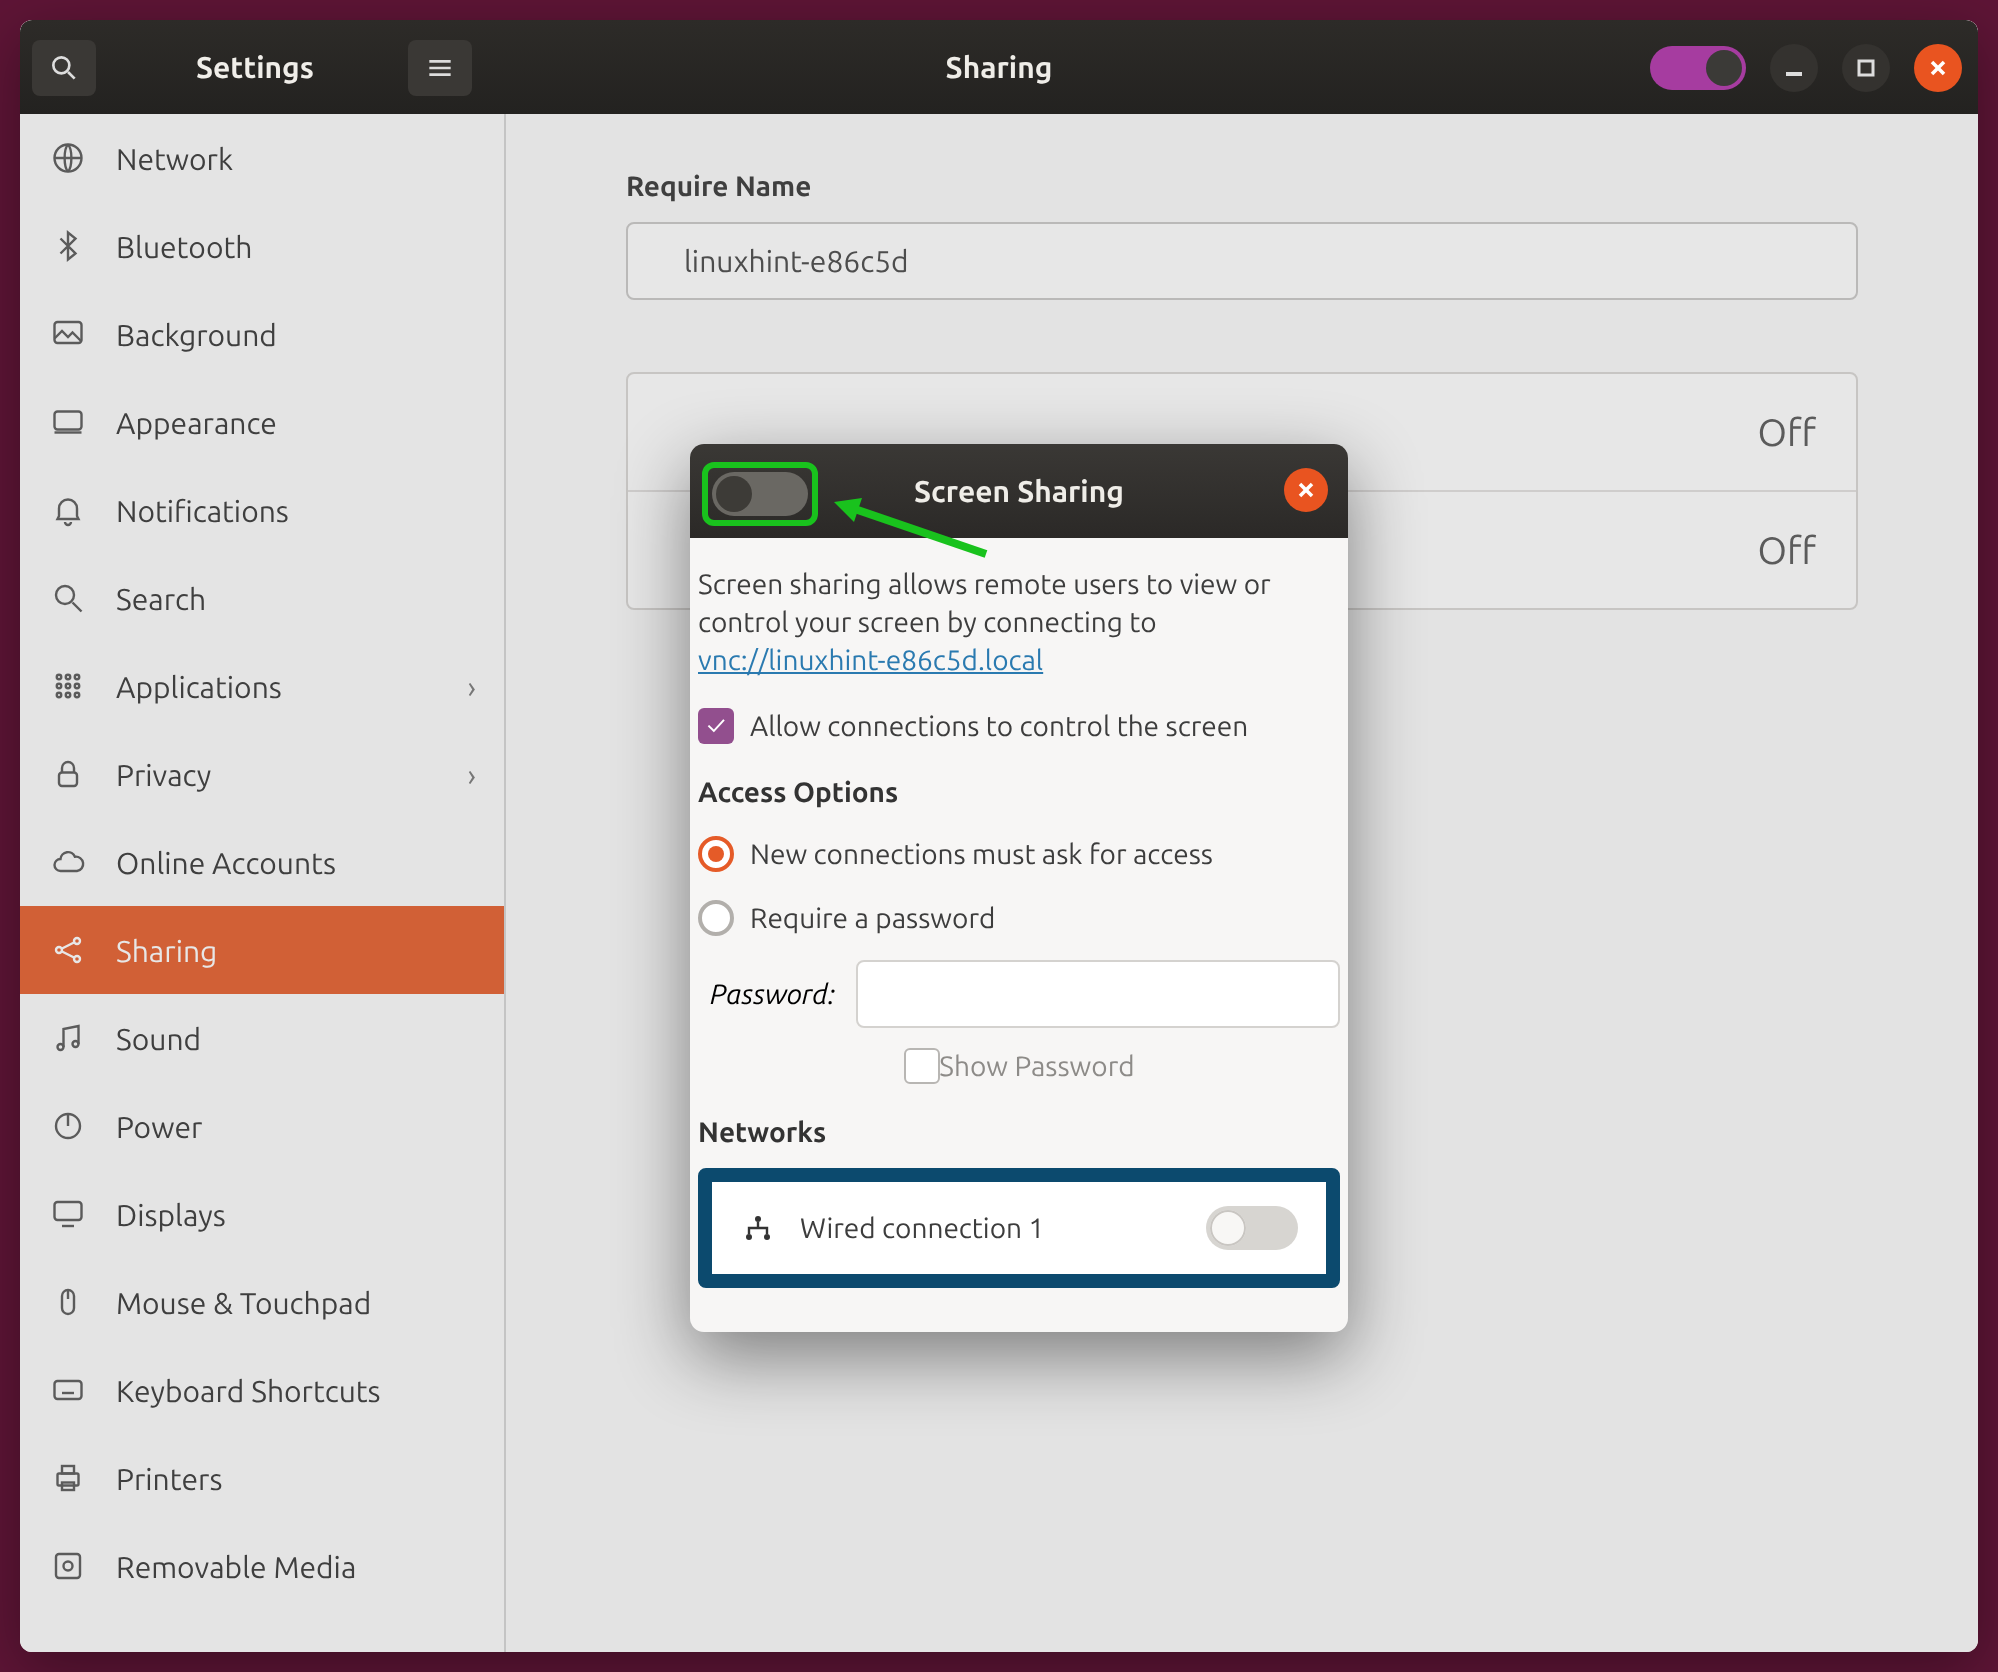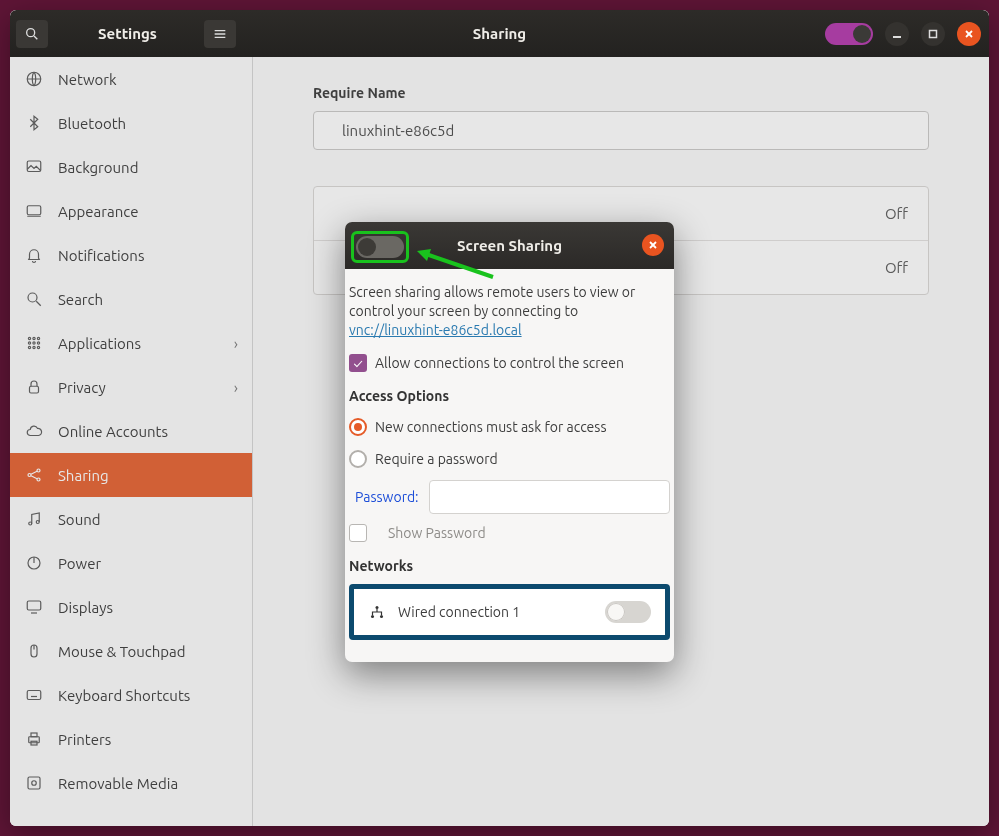--- a/index.html
+++ b/index.html
@@ -70,21 +70,21 @@
     flex: 1; padding: 28px 60px; background:#fafafa; color:#333;
   }
   .field-label { font-weight:700; font-size:14px; color:#333; margin-bottom:10px; }
   .text-input {
     width: 100%; padding: 10px 28px; border:1px solid #c8c7c6;
     border-radius:4px; background:#fff; font-size:15px; color:#444;
   }
   .share-list { margin-top:36px; border:1px solid #d8d6d4; border-radius:4px; background:#fff; }
   .share-row {
     display:flex; align-items:center; justify-content:space-between;
-    padding: 18px 20px; font-size:15px;
+    padding: 18px 20px; font-size:19px;
   }
   .share-row + .share-row { border-top:1px solid #e2e0de; }
   .share-status { color:#555; }
 
   
   .dim { position:absolute; left:0; right:0; top:47px; bottom:0; background:rgba(120,120,120,0.18); pointer-events:none; }
 
   
   .dialog {
     position:absolute; left:335px; top:212px; width:329px;
@@ -126,28 +126,28 @@
   }
   .chk-box.empty { background:#fff; border:1px solid #b8b6b3; }
   .section-h { font-weight:700; margin-top:16px; margin-bottom:6px; color:#333; }
   .radio {
     width:18px;height:18px;border-radius:50%;border:2px solid #b2afab;
     display:flex;align-items:center;justify-content:center; background:#fff;
   }
   .radio.sel { border-color:#e55b28; }
   .radio.sel::after { content:""; width:8px;height:8px;border-radius:50%;background:#e55b28; }
   .pw-row { display:flex; align-items:center; gap:10px; margin-top:12px; margin-left:6px;}
-  .pw-label { color:#1d4ed8; }
+  .pw-label { color:#000000;font-style:italic; }
   .pw-input {
     flex:1; height:34px; border:1px solid #d4d2cf; border-radius:4px; background:#fff;
     padding:0 8px;
   }
-  .showpw { display:flex;align-items:center;gap:21px; margin-top:10px; color:#8d8b88; }
+  .showpw { display:flex;align-items:center;justify-content:center; gap:0; margin-top:10px; color:#8d8b88; }
   .net-card {
-    margin-top:10px; border:5px solid #0c4a6e; border-radius:4px; background:#fff;
+    margin-top:10px; border:7px solid #0c4a6e; border-radius:4px; background:#fff;
     display:flex; align-items:center; padding:12px 14px; gap:12px;
   }
   .small-toggle {
     margin-left:auto; width:46px; height:22px; background:#d7d5d1; border-radius:11px; position:relative;
   }
   .small-toggle::after { content:""; position:absolute; left:2px; top:2px; width:18px;height:18px;border-radius:50%;background:#f8f7f5; box-shadow:0 0 0 1px #c9c6c2 inset; }
 </style>
 </head>
 <body>
 

